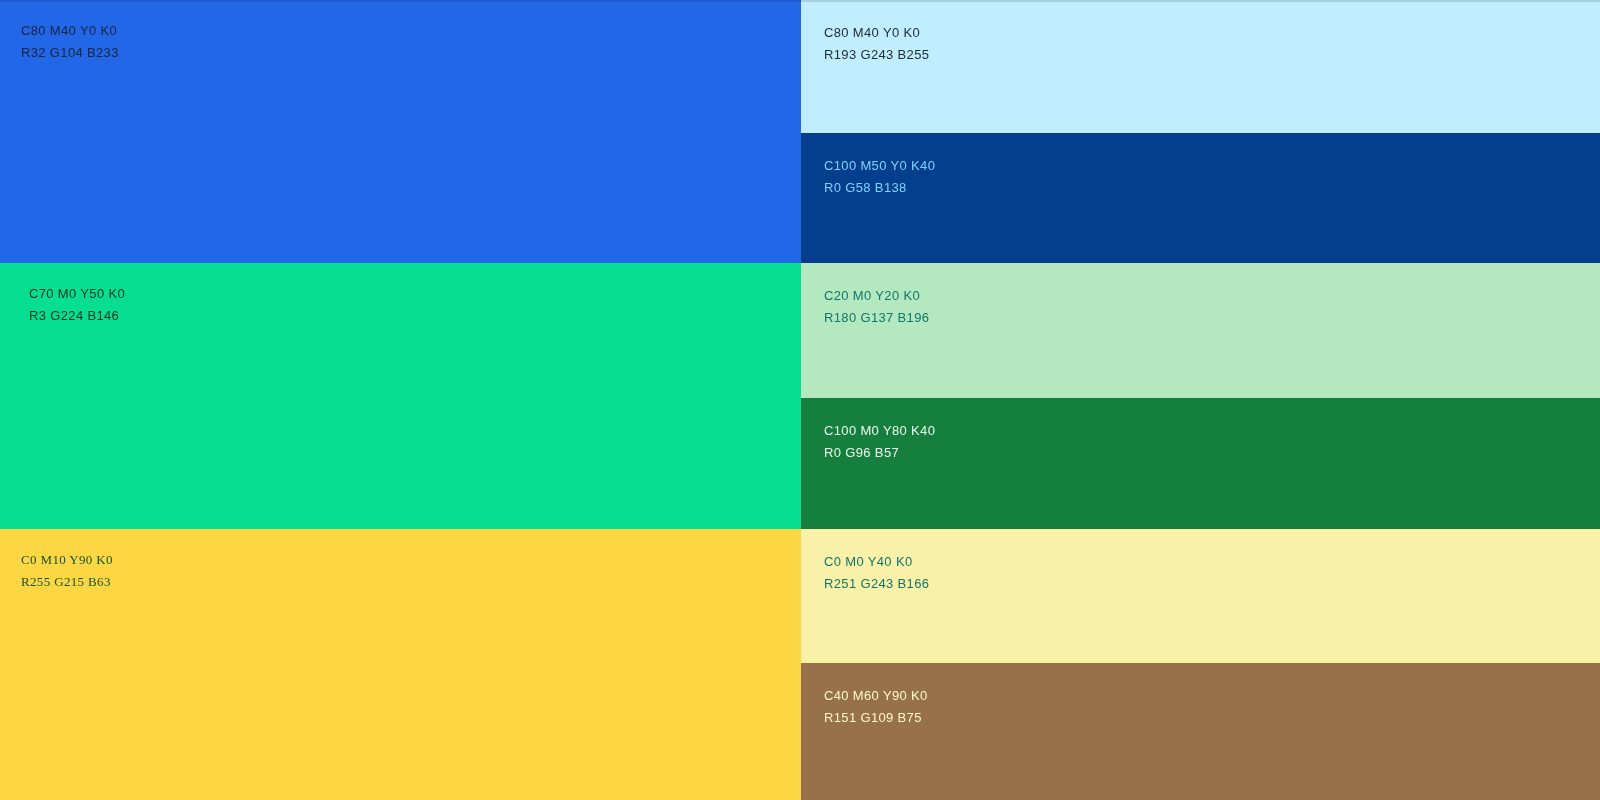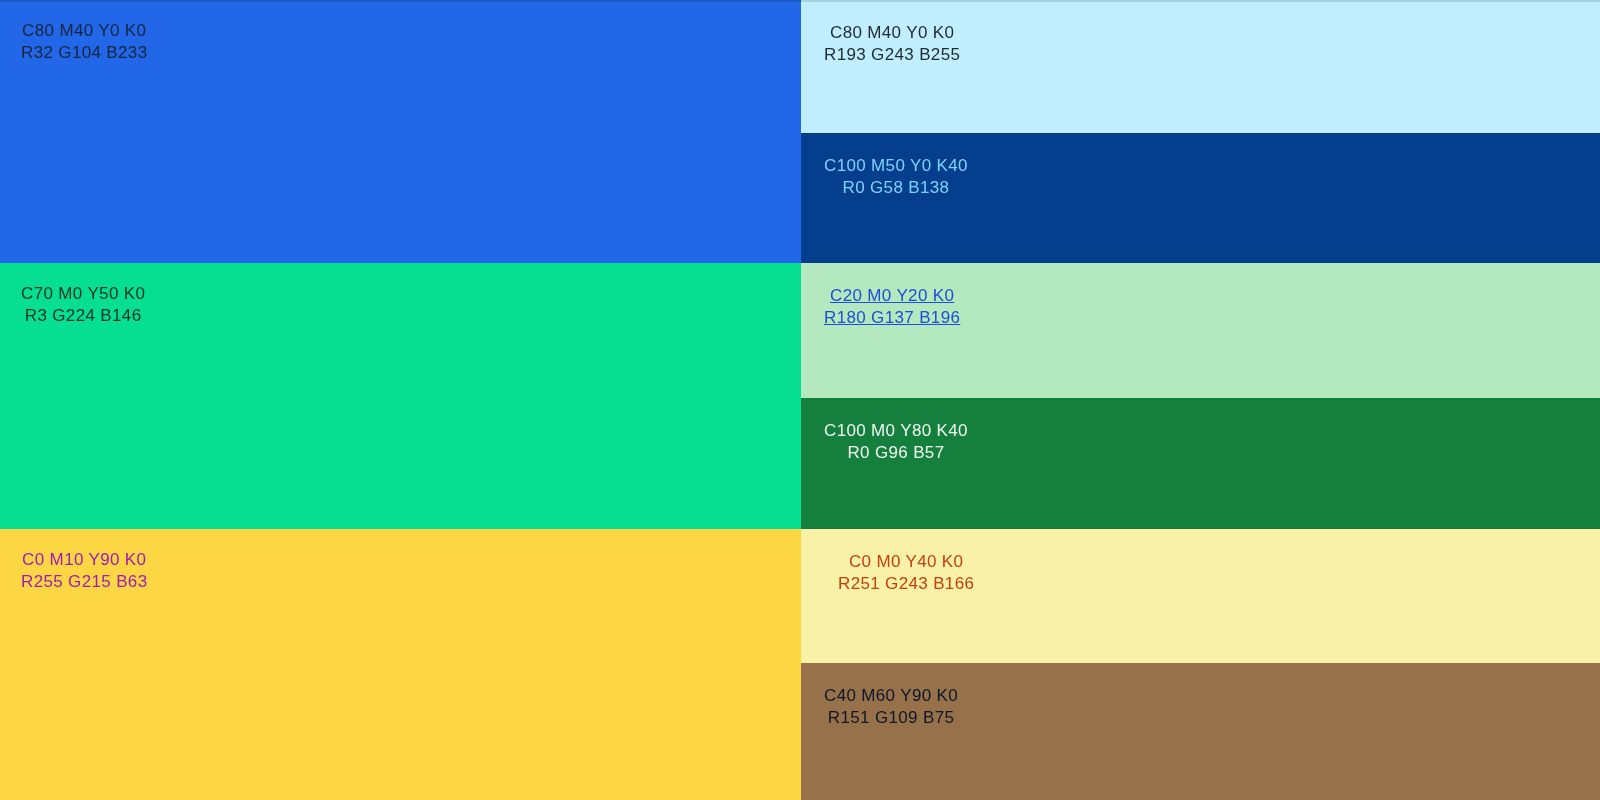--- a/index.html
+++ b/index.html
@@ -38,26 +38,25 @@
     position: relative;
     box-sizing: border-box;
     overflow: hidden;
     width: 100%;
   }
 
   .swatch-text {
     position: absolute;
     left: 21px;
     top: 20px;
-    font-size: 17px;
+    font-size: 13px;
     line-height: 21.5px;
     letter-spacing: 0.35px;
     font-weight: 400;
     white-space: nowrap;
-    text-align: center;
     -webkit-font-smoothing: antialiased;
   }
 
   .column.right .swatch-text {
     left: 23px;
     top: 22px;
   }
 
   .swatch-line {
     display: block;
@@ -85,28 +84,28 @@
   <div class="column left" style="width: 801px;">
 
     <div class="swatch" style="background-color: rgb(33, 103, 232); height: 263px; flex: 0 0 263px;">
       <div class="swatch-text" style="color: rgb(22, 37, 63);">
         <span class="swatch-line">C80 M40 Y0 K0</span>
         <span class="swatch-line">R32 G104 B233</span>
       </div>
     </div>
 
     <div class="swatch" style="background-color: rgb(6, 223, 145); height: 266px; flex: 0 0 266px;">
-      <div class="swatch-text" style="color: rgb(17, 52, 38);">
+      <div class="swatch-text" style="color: rgb(17, 52, 38); margin-left: 8px;">
         <span class="swatch-line">C70 M0 Y50 K0</span>
         <span class="swatch-line">R3 G224 B146</span>
       </div>
     </div>
 
     <div class="swatch" style="background-color: rgb(252, 215, 67); height: 271px; flex: 0 0 271px;">
-      <div class="swatch-text" style="color: #a21caf;">
+      <div class="swatch-text" style="color: #14532d; font-family: Liberation Serif, serif;">
         <span class="swatch-line">C0 M10 Y90 K0</span>
         <span class="swatch-line">R255 G215 B63</span>
       </div>
     </div>
 
   </div>
 
   <div class="column right" style="width: 799px;">
 
     <div class="swatch" style="background-color: rgb(192, 238, 255); height: 133px; flex: 0 0 133px;">
@@ -117,42 +116,42 @@
     </div>
 
     <div class="swatch" style="background-color: rgb(4, 62, 140); height: 130px; flex: 0 0 130px;">
       <div class="swatch-text" style="color: #7dd3fc;">
         <span class="swatch-line">C100 M50 Y0 K40</span>
         <span class="swatch-line">R0 G58 B138</span>
       </div>
     </div>
 
     <div class="swatch" style="background-color: rgb(180, 232, 191); height: 135px; flex: 0 0 135px;">
-      <div class="swatch-text" style="color: #1d4ed8; text-decoration: underline;">
+      <div class="swatch-text" style="color: #0f766e;">
         <span class="swatch-line">C20 M0 Y20 K0</span>
         <span class="swatch-line">R180 G137 B196</span>
       </div>
     </div>
 
     <div class="swatch" style="background-color: #15803d; height: 131px; flex: 0 0 131px;">
       <div class="swatch-text" style="color: rgb(240, 247, 242);">
         <span class="swatch-line">C100 M0 Y80 K40</span>
         <span class="swatch-line">R0 G96 B57</span>
       </div>
     </div>
 
     <div class="swatch" style="background-color: rgb(250, 241, 168); height: 134px; flex: 0 0 134px;">
-      <div class="swatch-text" style="color: #c2410c; margin-left: 14px;">
+      <div class="swatch-text" style="color: #0f766e;">
         <span class="swatch-line">C0 M0 Y40 K0</span>
         <span class="swatch-line">R251 G243 B166</span>
       </div>
     </div>
 
     <div class="swatch" style="background-color: rgb(150, 113, 74); height: 137px; flex: 0 0 137px;">
-      <div class="swatch-text" style="color: #0f172a;">
+      <div class="swatch-text" style="color: #fef9c3;">
         <span class="swatch-line">C40 M60 Y90 K0</span>
         <span class="swatch-line">R151 G109 B75</span>
       </div>
     </div>
 
   </div>
 
 </div>
 
 </body></html>

